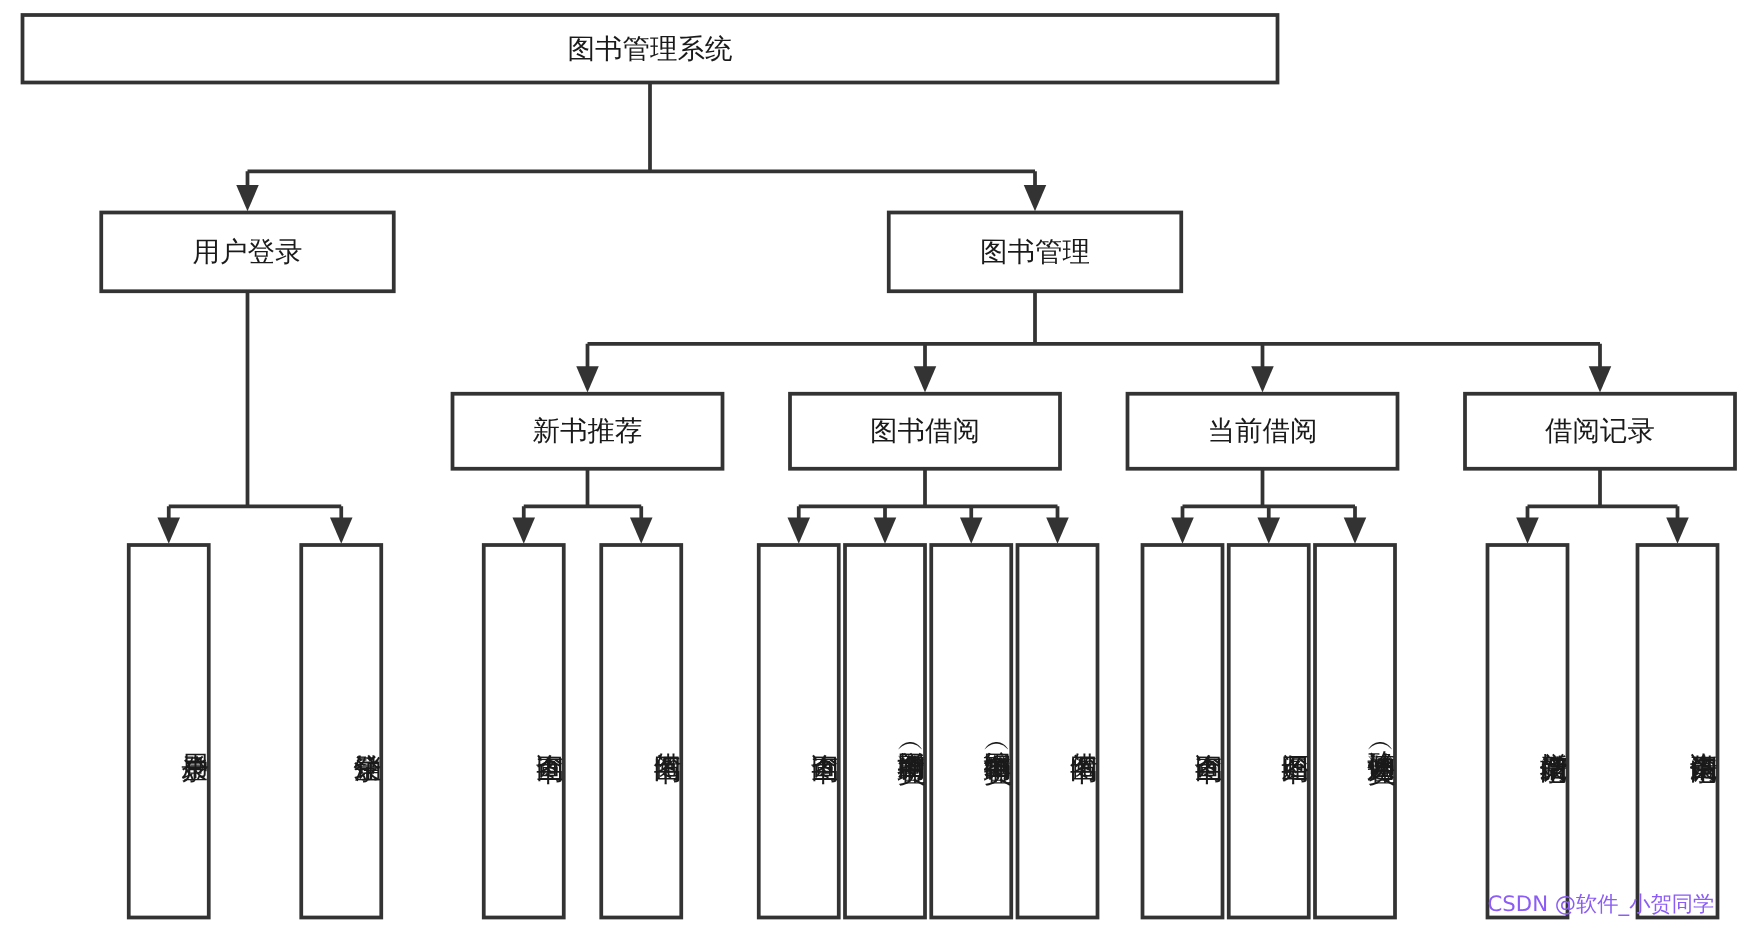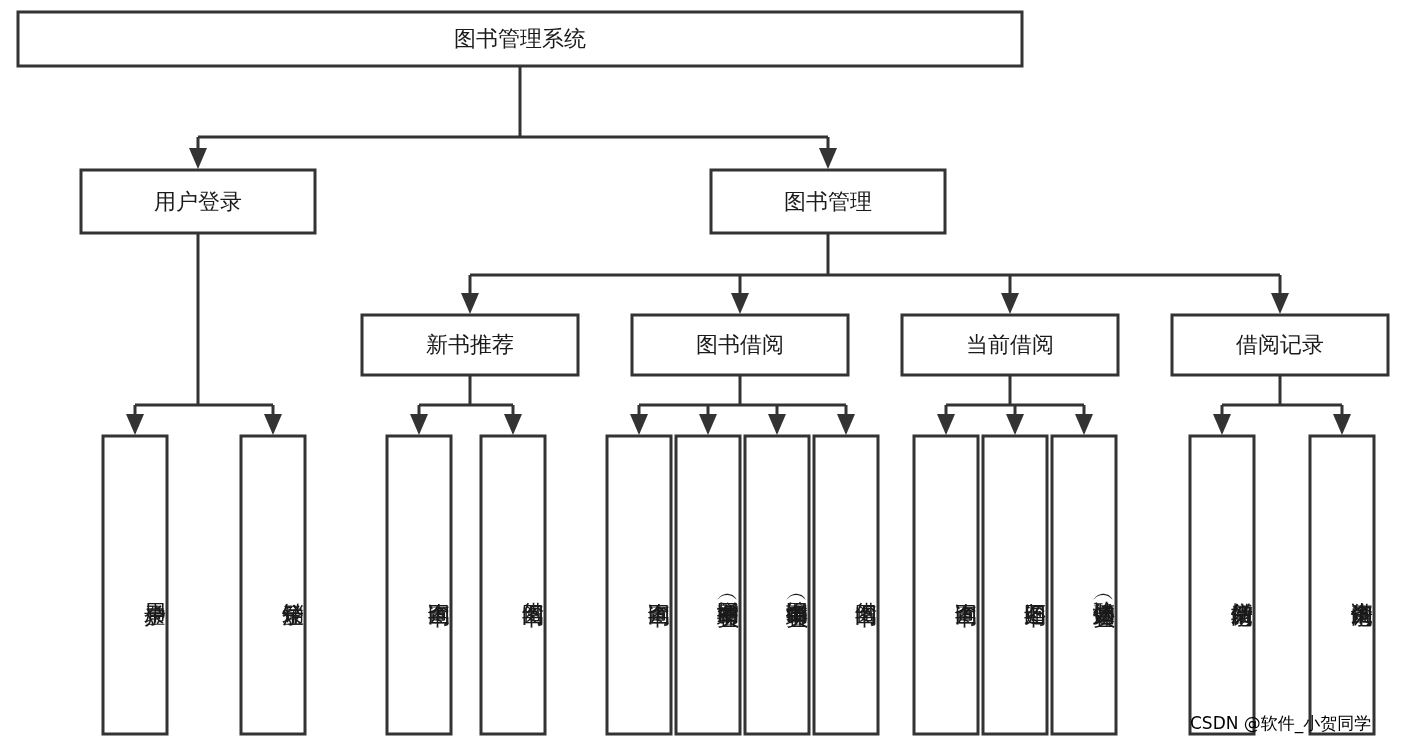--- a/index.html
+++ b/index.html
@@ -64,21 +64,21 @@
     letter-spacing: 1px;
     white-space: nowrap;
     pointer-events: none;
   }
   .watermark {
     position: absolute;
     left: 1190px;
     top: 712px;
     font-family: "DejaVu Sans", "Liberation Sans", sans-serif;
     font-size: 17px;
-    color: #000000;
+    color: #8b5cf6;
     white-space: nowrap;
     user-select: none;
   }
 </style>
 </head>
 <body>
 
 <div id="diagram-root">
   <svg class="diagram" id="diagram-svg" viewBox="0 0 1405 747" xmlns="http://www.w3.org/2000/svg">
       <g>

